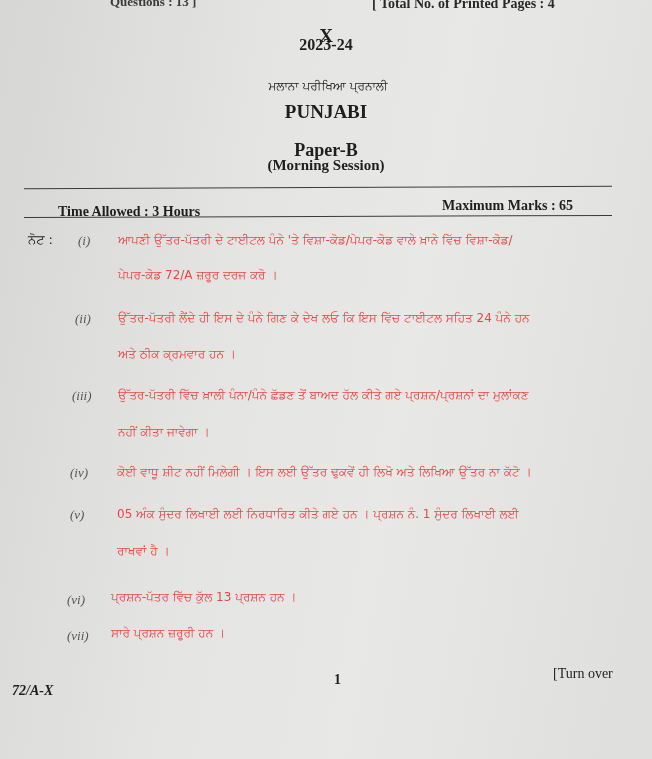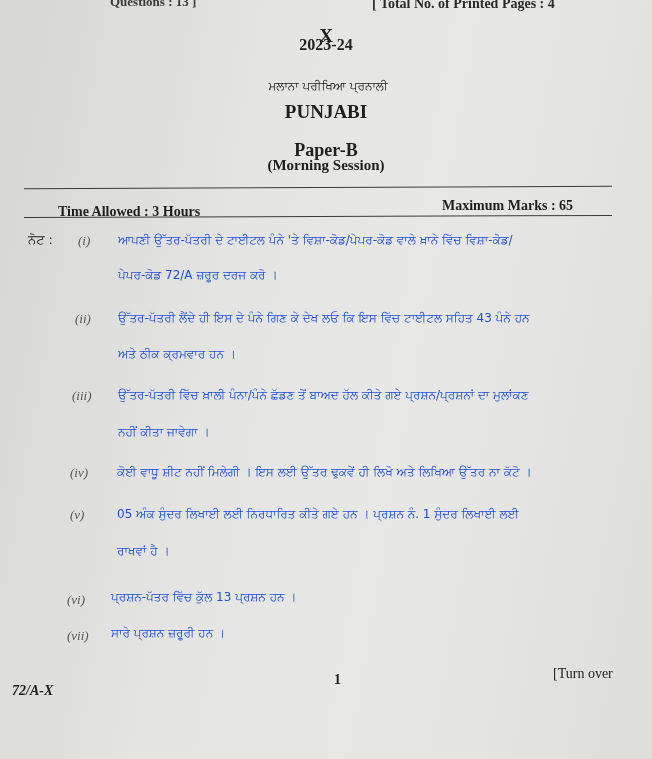--- a/index.html
+++ b/index.html
@@ -20,21 +20,21 @@
   .subject { top: 101px; font-size: 19px; }
   .paper { top: 140px; font-size: 18px; }
   .session { top: 157px; font-size: 15px; }
   .hr { height: 1.4px; background: #3a3a3a; left: 24px; width: 588px; }
   .hr1 { top: 187px; transform: rotate(-0.25deg); }
   .hr2 { top: 216px; transform: rotate(-0.2deg); }
   .time { left: 30px; top: 204px; font-size: 14px; font-weight: bold; margin-left: 28px; }
   .marks { left: 442px; top: 198px; font-size: 14px; font-weight: bold; }
   .note-label { left: 28px; top: 232px; font-size: 13px; font-family: "DejaVu Sans", sans-serif; font-weight: normal; }
   .num { font-style: italic; font-size: 13px; color: #555; font-family: "Liberation Serif", serif; }
-  .line { font-size: 12px; font-family: "DejaVu Sans", sans-serif; color: #1d4ed8; white-space: nowrap; }
+  .line { font-size: 12px; font-family: "DejaVu Sans", sans-serif; color: #ef4444; white-space: nowrap; }
   .footer-code { left: 12px; top: 683px; font-size: 14px; font-weight: bold; font-style: italic; }
   .page-no { left: 334px; top: 672px; font-size: 14px; font-weight: bold; }
   .turn { left: 553px; top: 666px; font-size: 14px; font-weight: normal; }
 </style>
 </head>
 <body>
 
 <div class="abs top-left">Questions : 13 ]</div>
 <div class="abs top-right">[ Total No. of Printed Pages : 4</div>
 
@@ -50,21 +50,21 @@
 <div class="abs marks">Maximum Marks : 65</div>
 <div class="abs hr hr2"></div>
 
 <div class="abs note-label">ਨੋਟ :</div>
 
 <div class="abs num" style="left:78px;top:233px">(i)</div>
 <div class="abs line" style="left:118px;top:233px">ਆਪਣੀ ਉੱਤਰ-ਪੱਤਰੀ ਦੇ ਟਾਈਟਲ ਪੰਨੇ 'ਤੇ ਵਿਸ਼ਾ-ਕੋਡ/ਪੇਪਰ-ਕੋਡ ਵਾਲੇ ਖ਼ਾਨੇ ਵਿੱਚ ਵਿਸ਼ਾ-ਕੋਡ/</div>
 <div class="abs line" style="left:118px;top:268px">ਪੇਪਰ-ਕੋਡ 72/A ਜ਼ਰੂਰ ਦਰਜ ਕਰੋ ।</div>
 
 <div class="abs num" style="left:75px;top:311px">(ii)</div>
-<div class="abs line" style="left:118px;top:311px">ਉੱਤਰ-ਪੱਤਰੀ ਲੈਂਦੇ ਹੀ ਇਸ ਦੇ ਪੰਨੇ ਗਿਣ ਕੇ ਦੇਖ ਲਓ ਕਿ ਇਸ ਵਿੱਚ ਟਾਈਟਲ ਸਹਿਤ 43 ਪੰਨੇ ਹਨ</div>
+<div class="abs line" style="left:118px;top:311px">ਉੱਤਰ-ਪੱਤਰੀ ਲੈਂਦੇ ਹੀ ਇਸ ਦੇ ਪੰਨੇ ਗਿਣ ਕੇ ਦੇਖ ਲਓ ਕਿ ਇਸ ਵਿੱਚ ਟਾਈਟਲ ਸਹਿਤ 24 ਪੰਨੇ ਹਨ</div>
 <div class="abs line" style="left:118px;top:347px">ਅਤੇ ਠੀਕ ਕ੍ਰਮਵਾਰ ਹਨ ।</div>
 
 <div class="abs num" style="left:72px;top:388px">(iii)</div>
 <div class="abs line" style="left:118px;top:388px">ਉੱਤਰ-ਪੱਤਰੀ ਵਿੱਚ ਖ਼ਾਲੀ ਪੰਨਾ/ਪੰਨੇ ਛੱਡਣ ਤੋਂ ਬਾਅਦ ਹੱਲ ਕੀਤੇ ਗਏ ਪ੍ਰਸ਼ਨ/ਪ੍ਰਸ਼ਨਾਂ ਦਾ ਮੁਲਾਂਕਣ</div>
 <div class="abs line" style="left:118px;top:425px">ਨਹੀਂ ਕੀਤਾ ਜਾਵੇਗਾ ।</div>
 
 <div class="abs num" style="left:70px;top:465px">(iv)</div>
 <div class="abs line" style="left:117px;top:465px">ਕੋਈ ਵਾਧੂ ਸ਼ੀਟ ਨਹੀਂ ਮਿਲੇਗੀ । ਇਸ ਲਈ ਉੱਤਰ ਢੁਕਵੇਂ ਹੀ ਲਿਖੋ ਅਤੇ ਲਿਖਿਆ ਉੱਤਰ ਨਾ ਕੱਟੋ ।</div>
 
 <div class="abs num" style="left:70px;top:507px">(v)</div>

